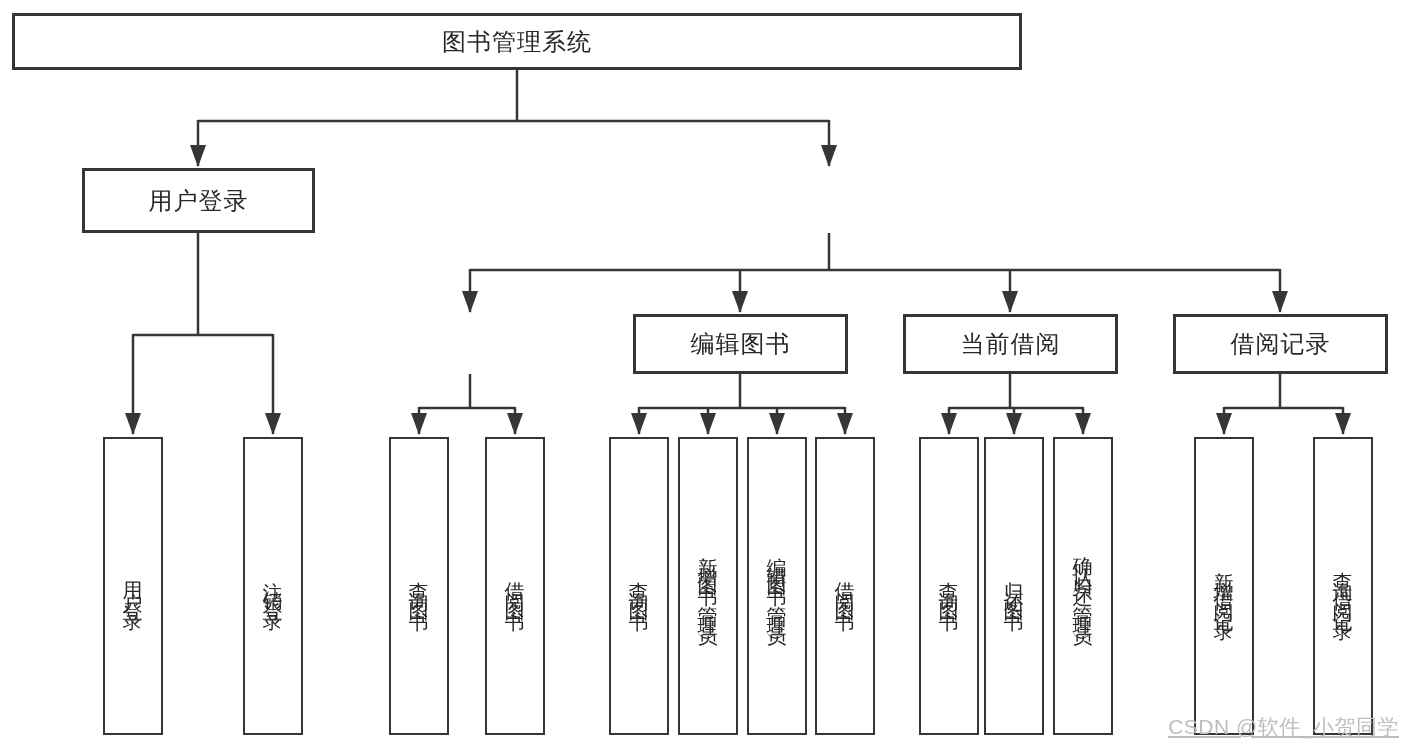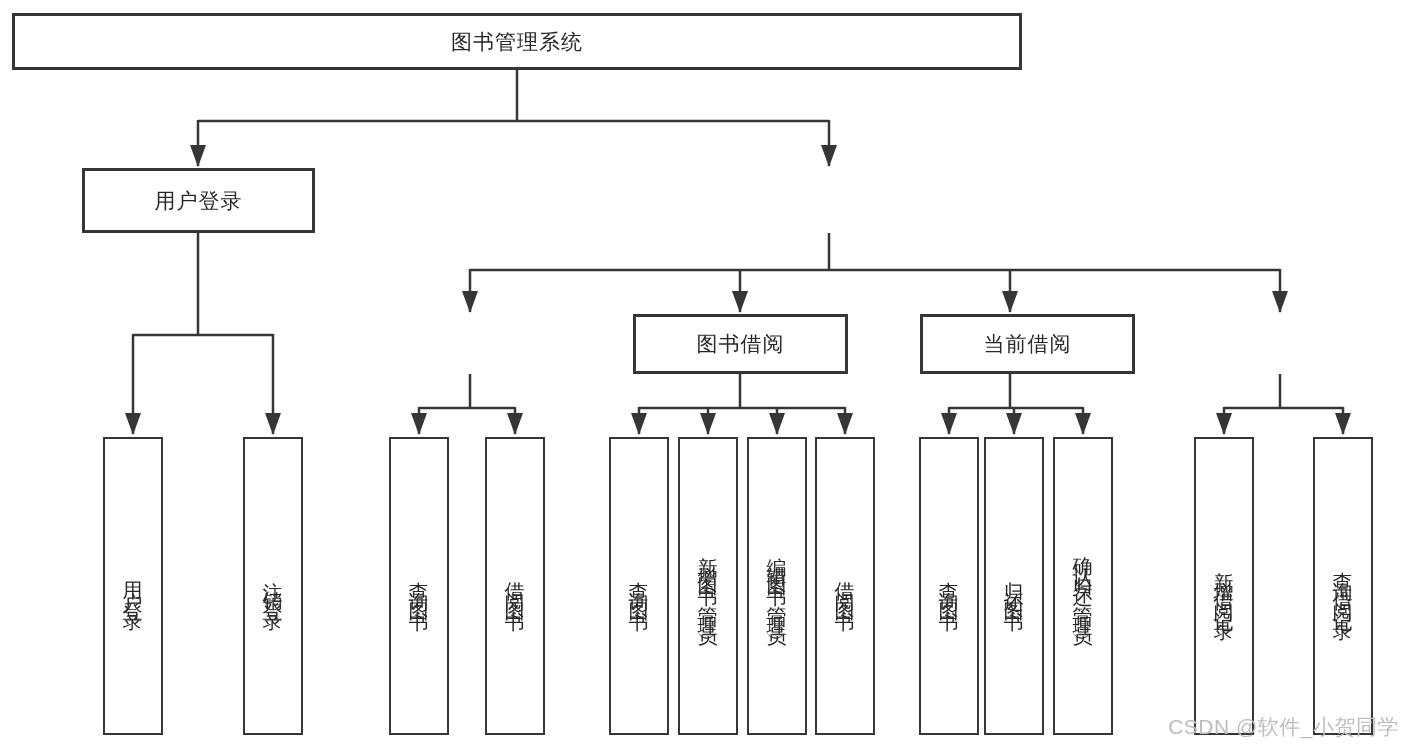--- a/index.html
+++ b/index.html
@@ -20,21 +20,21 @@
   .box {
     position: absolute;
     background: #ffffff;
     border: 3px solid #363636;
     box-sizing: border-box;
     display: flex;
     align-items: center;
     justify-content: center;
     color: #272727;
   }
-  .box.h { font-size: 21px; letter-spacing: 1px; }
+  .box.h { font-size: 24px; letter-spacing: 1px; }
   .box.v {
     top: 437px;
     width: 60px;
     height: 298px;
     border-width: 2.5px;
   }
   .box.v .vtext {
     writing-mode: vertical-rl;
     text-orientation: mixed;
     font-size: 20px;
@@ -42,20 +42,21 @@
     line-height: 1;
     white-space: nowrap;
   }
   .watermark {
     position: absolute;
     right: 6px;
     bottom: 6px;
     font-size: 21px;
     color: #bdbdbd;
     letter-spacing: 0.5px;
+    text-decoration: underline;
   }
 </style>
 </head>
 <body>
 
 <div id="canvas">
 
   <svg class="connectors" viewBox="0 0 1405 747" xmlns="http://www.w3.org/2000/svg">
     <defs>
       <marker id="arrow" viewBox="0 0 16 22" refX="8" refY="21" markerWidth="16" markerHeight="22" markerUnits="userSpaceOnUse" orient="0">
@@ -103,22 +104,23 @@
       <path d="M1224,408 H1343"></path>
       <line x1="1224" y1="407" x2="1224" y2="434" marker-end="url(#arrow)"></line>
       <line x1="1343" y1="407" x2="1343" y2="434" marker-end="url(#arrow)"></line>
     </g>
   </svg>
 
   <div class="box h" style="left:12px; top:13px; width:1010px; height:57px;">图书管理系统</div>
 
   <div class="box h" style="left:82px; top:168px; width:233px; height:65px;">用户登录</div>
 
-  <div class="box h" style="left:633px; top:314px; width:215px; height:60px;">图书借阅</div>
-  <div class="box h" style="left:903px; top:314px; width:215px; height:60px;margin-left:17px;">当前借阅</div>
+  <div class="box h" style="left:633px; top:314px; width:215px; height:60px;">编辑图书</div>
+  <div class="box h" style="left:903px; top:314px; width:215px; height:60px;">当前借阅</div>
+  <div class="box h" style="left:1173px; top:314px; width:215px; height:60px;">借阅记录</div>
 
   <div class="box v" style="left:103px;">
     <span class="vtext">用户登录</span>
   </div>
   <div class="box v" style="left:243px;">
     <span class="vtext">注销登录</span>
   </div>
 
   <div class="box v" style="left:389px;">
     <span class="vtext">查询图书</span>

